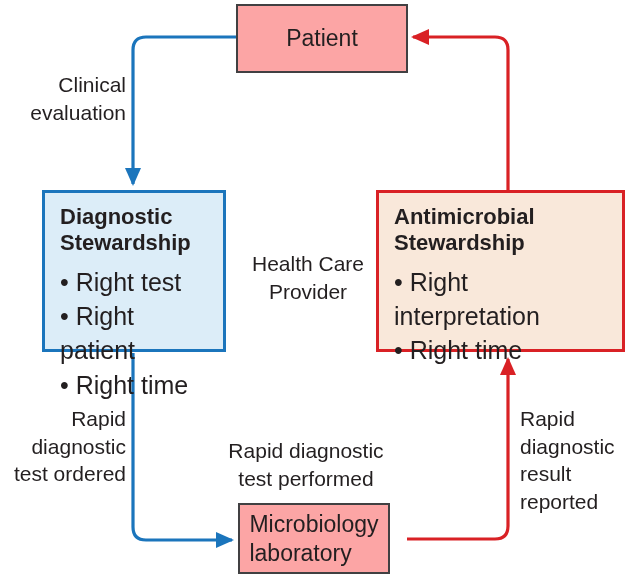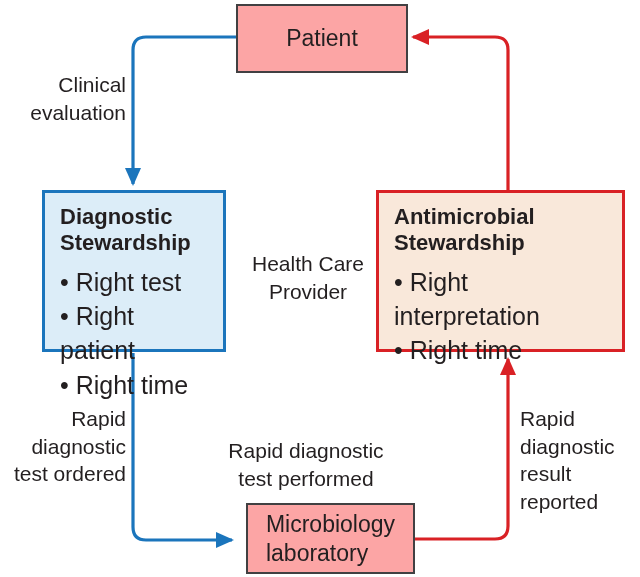--- a/index.html
+++ b/index.html
@@ -9,21 +9,21 @@
   }
   *{margin:0;padding:0;box-sizing:border-box;}
   body{background:#ffffff;font-family:"Liberation Sans","DejaVu Sans",sans-serif;color:var(--text);}
   .canvas{position:relative;width:640px;height:577px;background:#ffffff;overflow:hidden;}
   .arrow-layer{position:absolute;left:0;top:0;width:640px;height:577px;}
 
   .node{position:absolute;display:flex;align-items:center;justify-content:center;
         background:#fca5a5;border:2px solid var(--box-border);
         font-size:23px;line-height:1.22;text-align:left;white-space:pre-line;}
   .node-patient{left:236px;top:4px;width:172px;height:69px;}
-  .node-lab{left:246px;top:503px;width:169px;height:71px;}
+  .node-lab{left:238px;top:503px;width:152px;height:71px;}
 
   .stew-box{position:absolute;padding:11px 8px 0 15px;}
   .stew-blue{left:42px;top:190px;width:184px;height:162px;
              background:var(--blue-fill);border:3px solid var(--blue);}
   .stew-red{left:376px;top:190px;width:249px;height:162px;
             background:var(--red-fill);border:3px solid var(--red);}
   .stew-title{font-weight:bold;font-size:22px;line-height:1.2;white-space:pre-line;}
   .stew-list{list-style:none;margin-top:8px;}
   .stew-list li{font-size:25px;line-height:1.37;}
   .stew-list li::before{content:"• ";}

